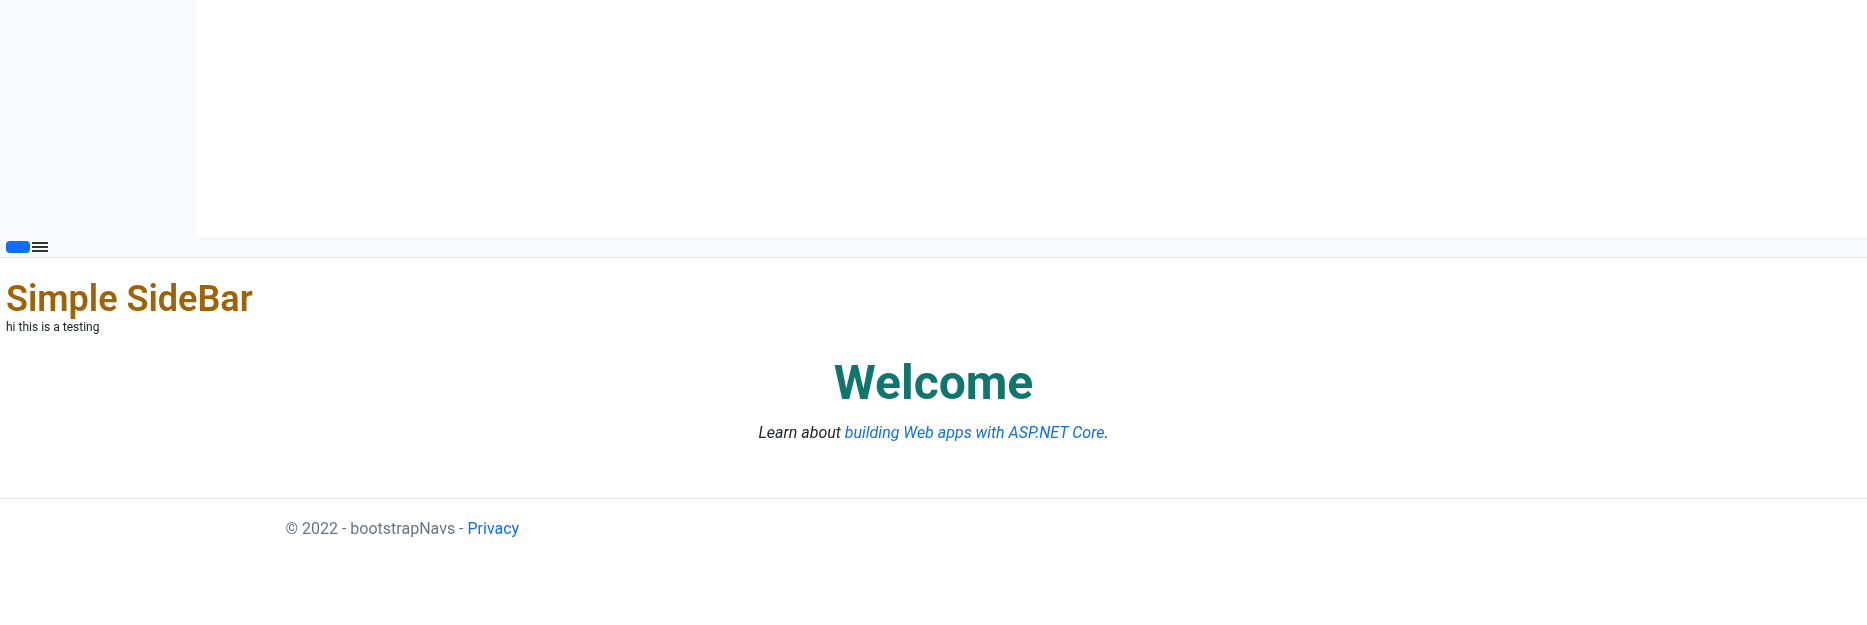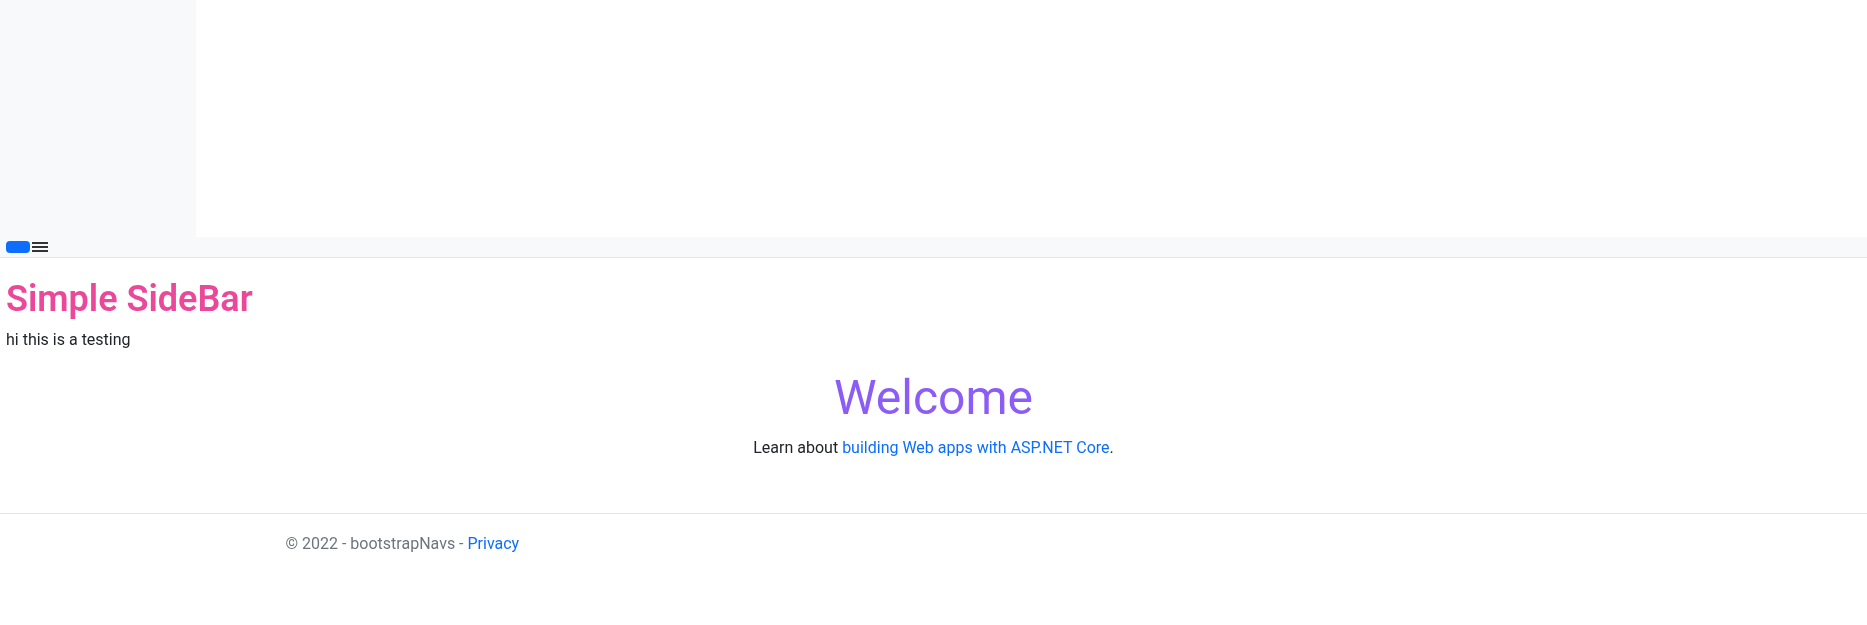--- a/index.html
+++ b/index.html
@@ -56,46 +56,46 @@
       background: #333;
     }
     
     .content {
       padding: 20px 6px 10px 6px;
     }
     
     .page-title {
       font-size: 36px;
       font-weight: 600;
-      color: #ec4899;
-      margin-bottom: 10px;
+      color: #a16207;
     }
     
     .subtitle {
-      font-size: 16px;
+      font-size: 12px;
       color: #212529;
       margin-bottom: 20px;
     }
     
     .welcome-section {
       text-align: center;
       margin-top: 20px;
       padding-bottom: 30px;
     }
     
     .welcome-heading {
       font-size: 48px;
-      font-weight: 400;
-      color: #8b5cf6;
+      font-weight: 700;
+      color: #0f766e;
       margin-bottom: 12px;
     }
     
     .welcome-text {
       font-size: 16px;
       color: #212529;
+      font-style: italic;
     }
     
     .link {
       color: #0d6efd;
       text-decoration: none;
       cursor: pointer;
     }
     
     .footer {
       border-top: 1px solid #e5e5e5;

